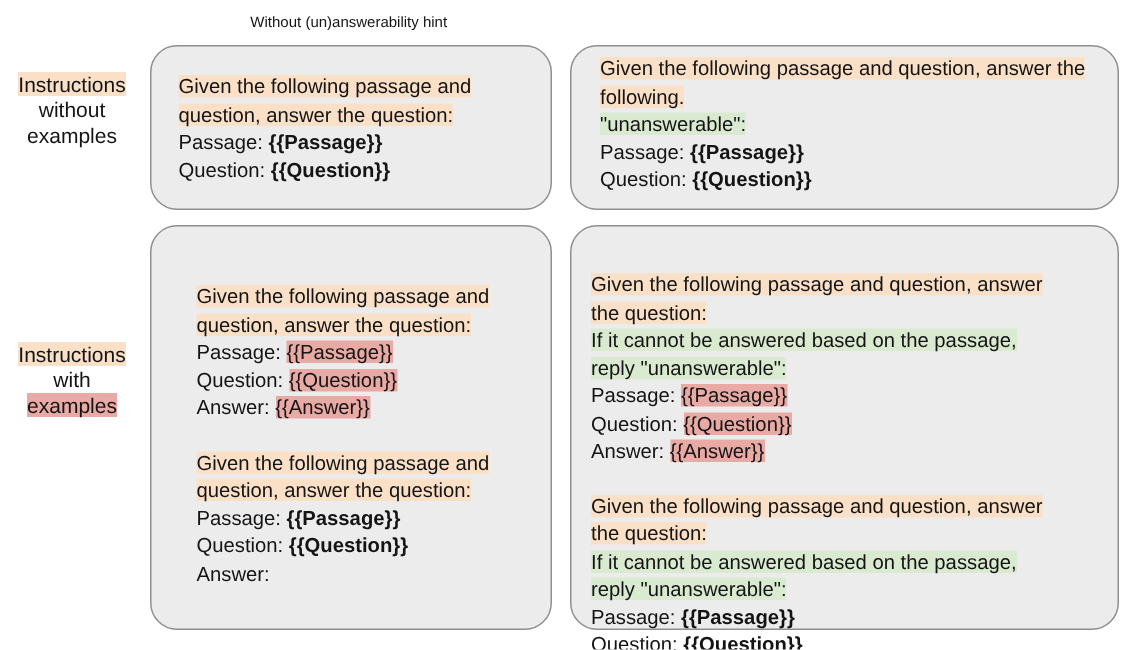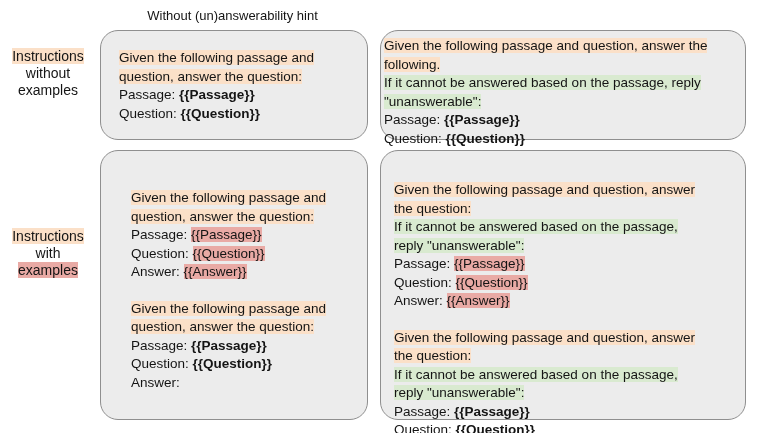--- a/index.html
+++ b/index.html
@@ -12,21 +12,21 @@
     position:relative;
   }
   .grid{
     position:absolute;inset:0;
   }
 
   
   .col-header{
     position:absolute;
     top:8px;
-    font-size:13px;
+    font-size:10px;
     line-height:16px;
     text-align:center;
     white-space:nowrap;
     color:#141414;
   }
   #header-left{ left:100px; width:265px; }
   #header-right{ left:380px; width:370px; }
 
   
   .row-label{
@@ -60,21 +60,21 @@
   #card-bl{ left:100px; top:150px; width:268px; height:270px; }
   #card-br{ left:380px; top:150px; width:366px; height:270px; }
 
   .card-inner{
     position:absolute;
     font-size:13.5px;
     line-height:18.5px;
     color:#141414;
   }
   #inner-tl{ left:18px; top:18px;  right:10px; }
-  #inner-tr{ left:3px; top:6px;   right:8px;  }
+  #inner-tr{ left:19px; top:6px;   right:8px;  }
   #inner-bl{ left:30px; top:38px;  right:10px; }
   #inner-br{ left:13px; top:30px;  right:8px;  }
 
   .line{ white-space:nowrap; }
   .b{ font-weight:bold; }
 
   .blk + .blk{ margin-top:18px; }
 </style>
 </head>
 <body>
@@ -107,21 +107,20 @@
         <div class="line"><span>Question: </span><span class="b">{{Question}}</span></div>
       </div>
     </div>
   </div>
 
   <div class="card" id="card-tr">
     <div class="card-inner" id="inner-tr">
       <div class="blk">
         <div class="line"><span class="hl-orange">Given the following passage and question, answer the</span></div>
         <div class="line"><span class="hl-orange">following.</span></div>
-        <div class="line"><span class="hl-green">If it cannot be answered based on the passage, reply</span></div>
         <div class="line"><span class="hl-green">"unanswerable":</span></div>
         <div class="line"><span>Passage: </span><span class="b">{{Passage}}</span></div>
         <div class="line"><span>Question: </span><span class="b">{{Question}}</span></div>
       </div>
     </div>
   </div>
 
   <div class="card" id="card-bl">
     <div class="card-inner" id="inner-bl">
 

